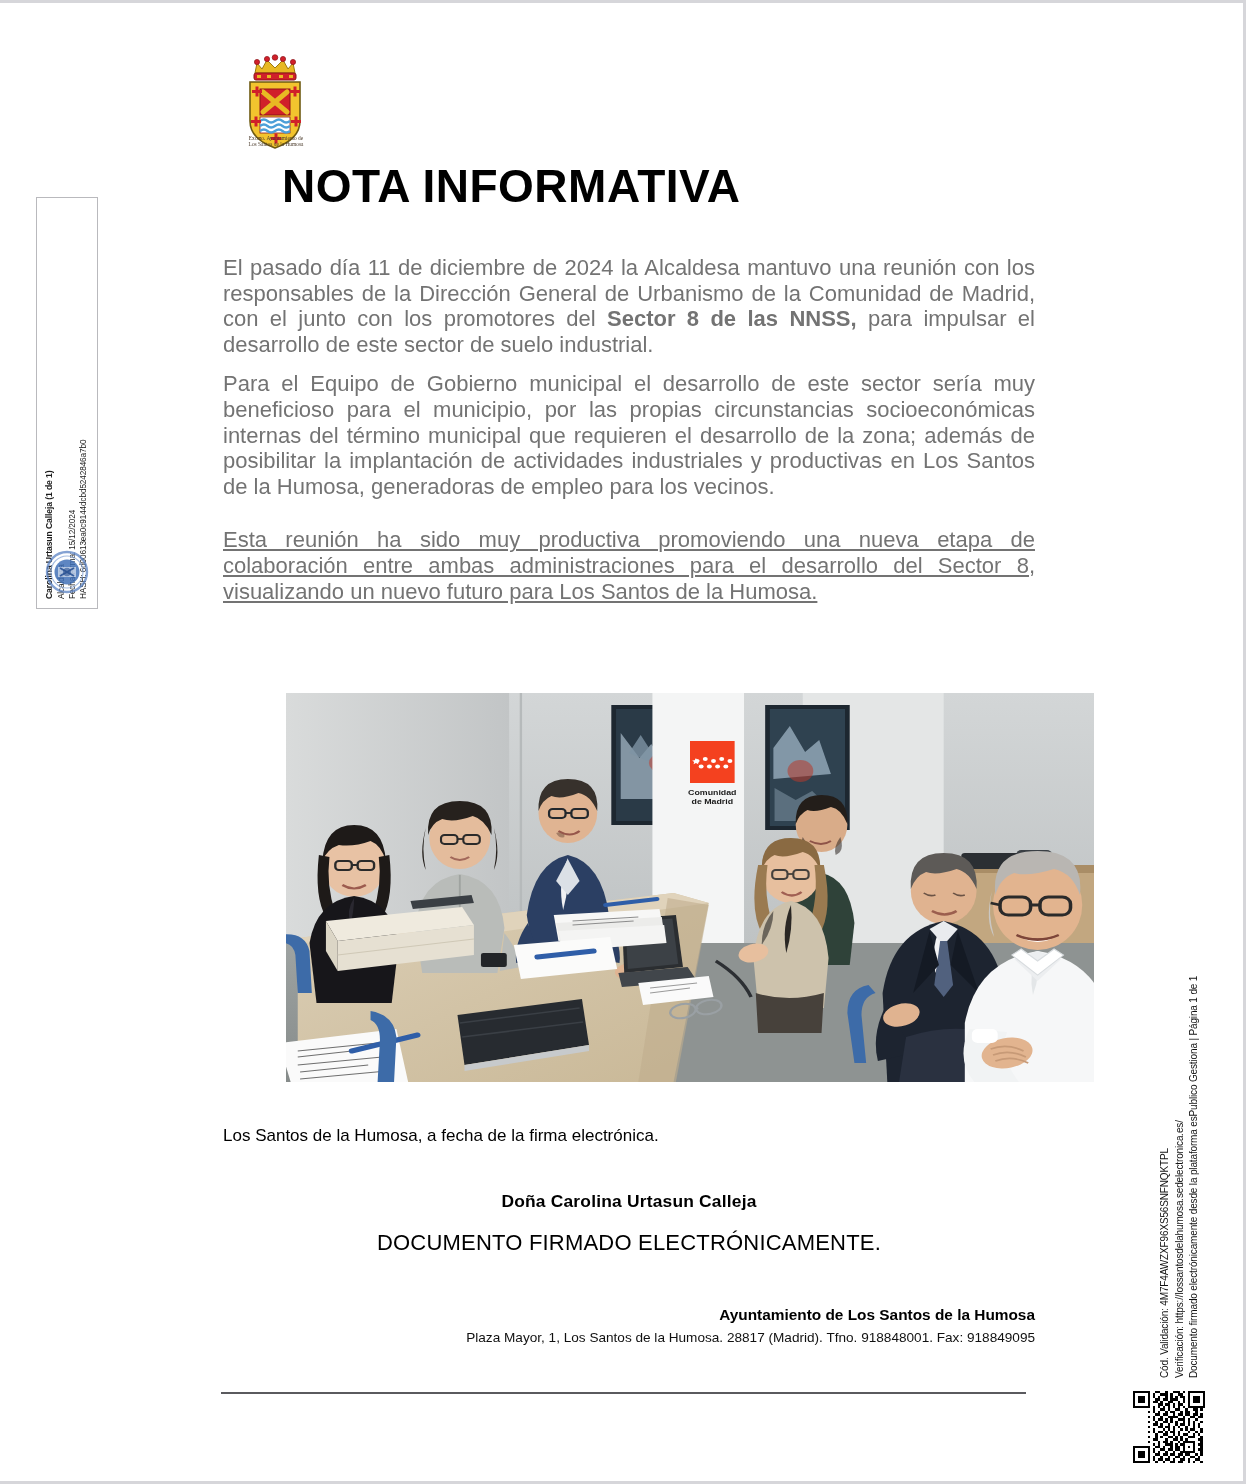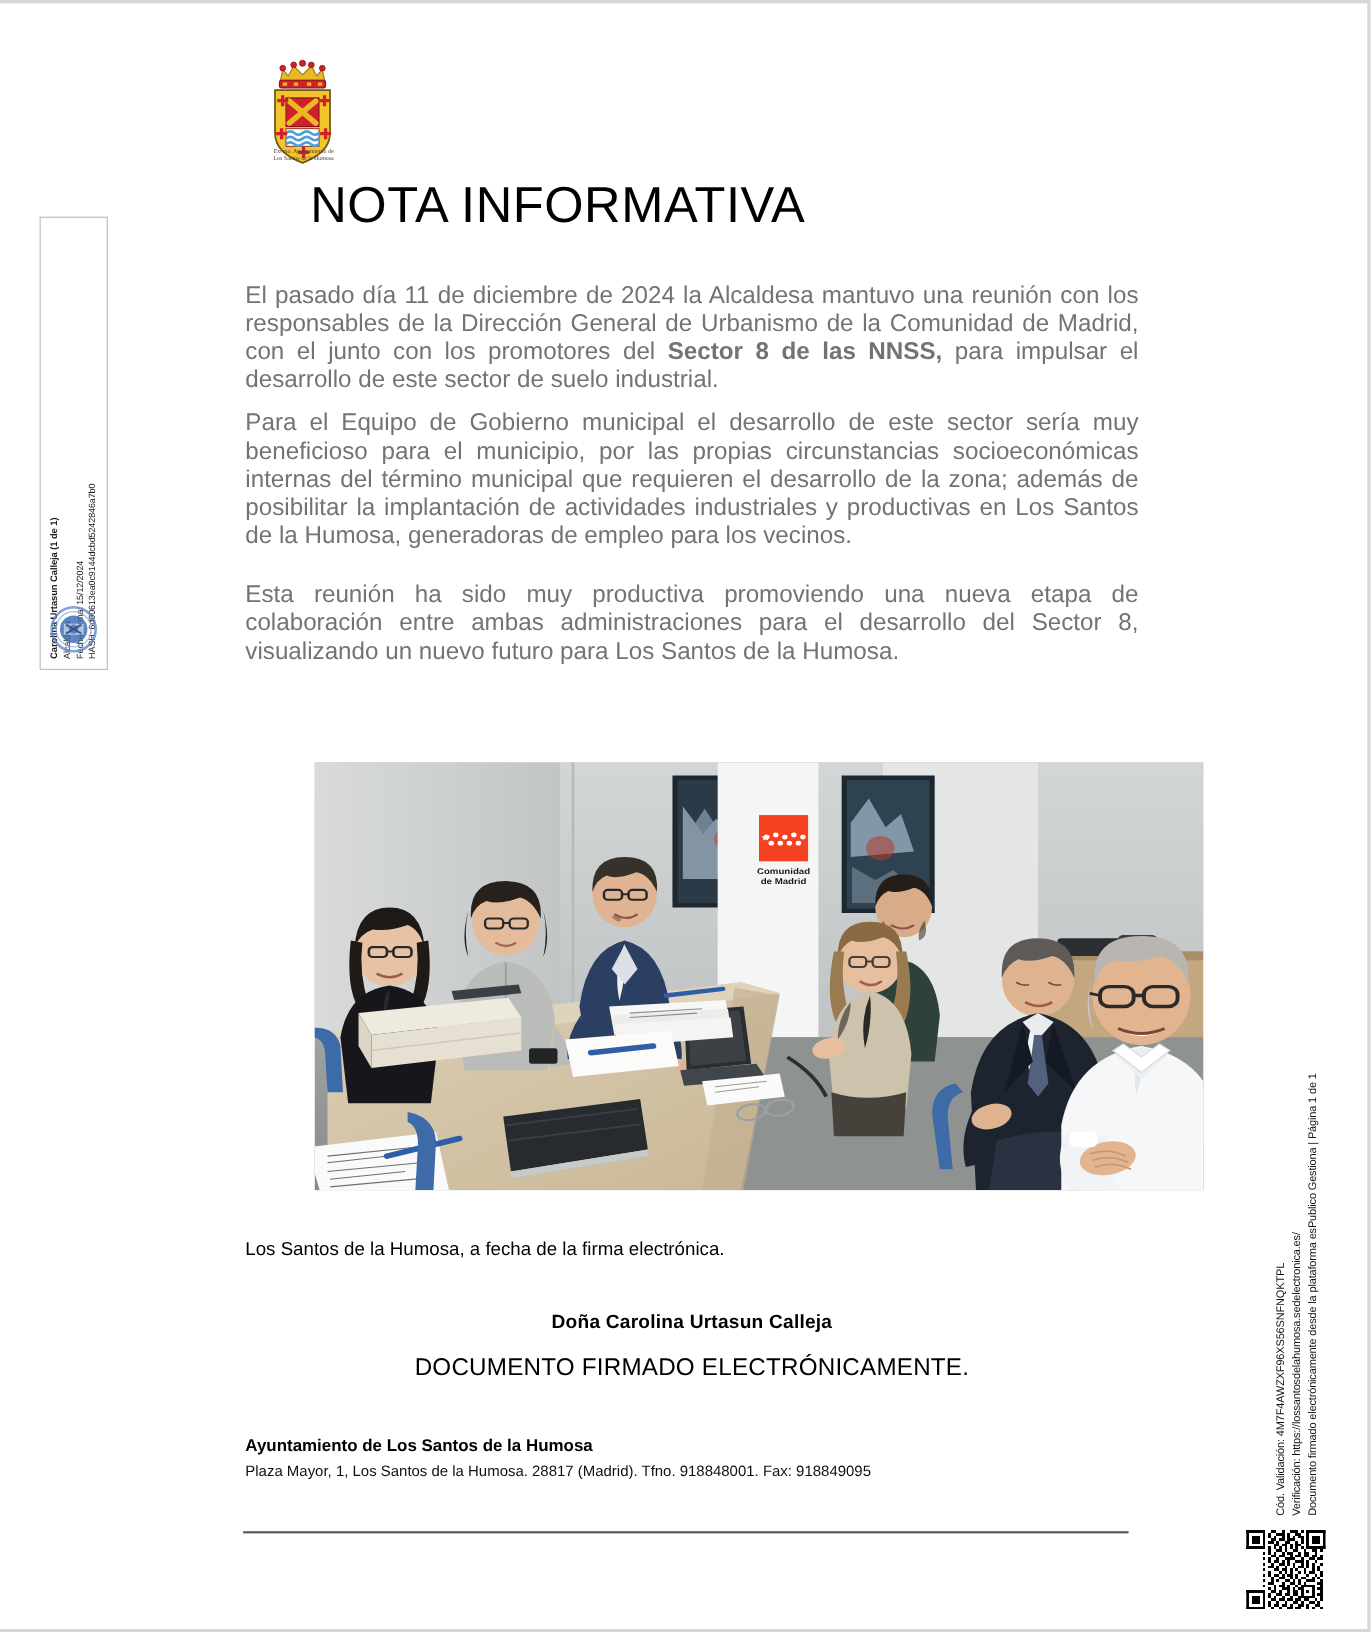--- a/index.html
+++ b/index.html
@@ -60,35 +60,35 @@
   #crest-caption {
     position: absolute; left: 233px; top: 132px;
     width: 86px; text-align: center;
     font-family: "Liberation Serif", serif;
     font-size: 5.4px; line-height: 6.4px; color: #4a3a2a;
   }
 
   
   #title {
     position: absolute; left: 282px; top: 156px;
-    font-size: 46px; font-weight: normal; letter-spacing: 0.5px;
+    font-size: 46px; font-weight: bold; letter-spacing: 0.5px;
     color: #000;
   }
 
   
   #body { position: absolute; left: 223px; top: 252px; width: 812px; }
   #body p {
     margin: 0 0 14px 0;
     font-size: 22px;
     line-height: 25.6px;
     color: #737373;
     text-align: justify;
     text-justify: inter-word;
   }
-  #body p.last { margin-bottom: 0; }
+  #body p.last { margin-bottom: 0; text-decoration: underline; }
   #body b { font-weight: bold; }
   .gap { height: 14px; }
 
   
   #photo {
     position: absolute; left: 286px; top: 690px;
     width: 808px; height: 389px;
     overflow: hidden;
     background: #c9ccce;
   }
@@ -102,21 +102,21 @@
   #sigblock {
     position: absolute; left: 223px; top: 1188px;
     width: 812px; text-align: center;
   }
   #sigblock .l1 { font-size: 17.4px; font-weight: bold; letter-spacing: .2px; margin-bottom: 18px; }
   #sigblock .l2 { font-size: 17.4px; font-weight: bold; letter-spacing: .2px; margin-bottom: 18px; }
   #sigblock .l3 { font-size: 22px; font-weight: normal; letter-spacing: .2px; }
 
   #orgblock {
     position: absolute; left: 223px; top: 1303px;
-    width: 812px; text-align: left;
+    width: 812px; text-align: right;
   }
   #orgblock .org { font-size: 15.4px; font-weight: bold; margin-bottom: 6px; }
   #orgblock .addr { font-size: 13.6px; color: #111; }
 
   #rule {
     position: absolute; left: 221px; top: 1389px;
     width: 805px; height: 2px; background: #5a5a5e;
   }
   #valid-wrap {
     position: absolute;

